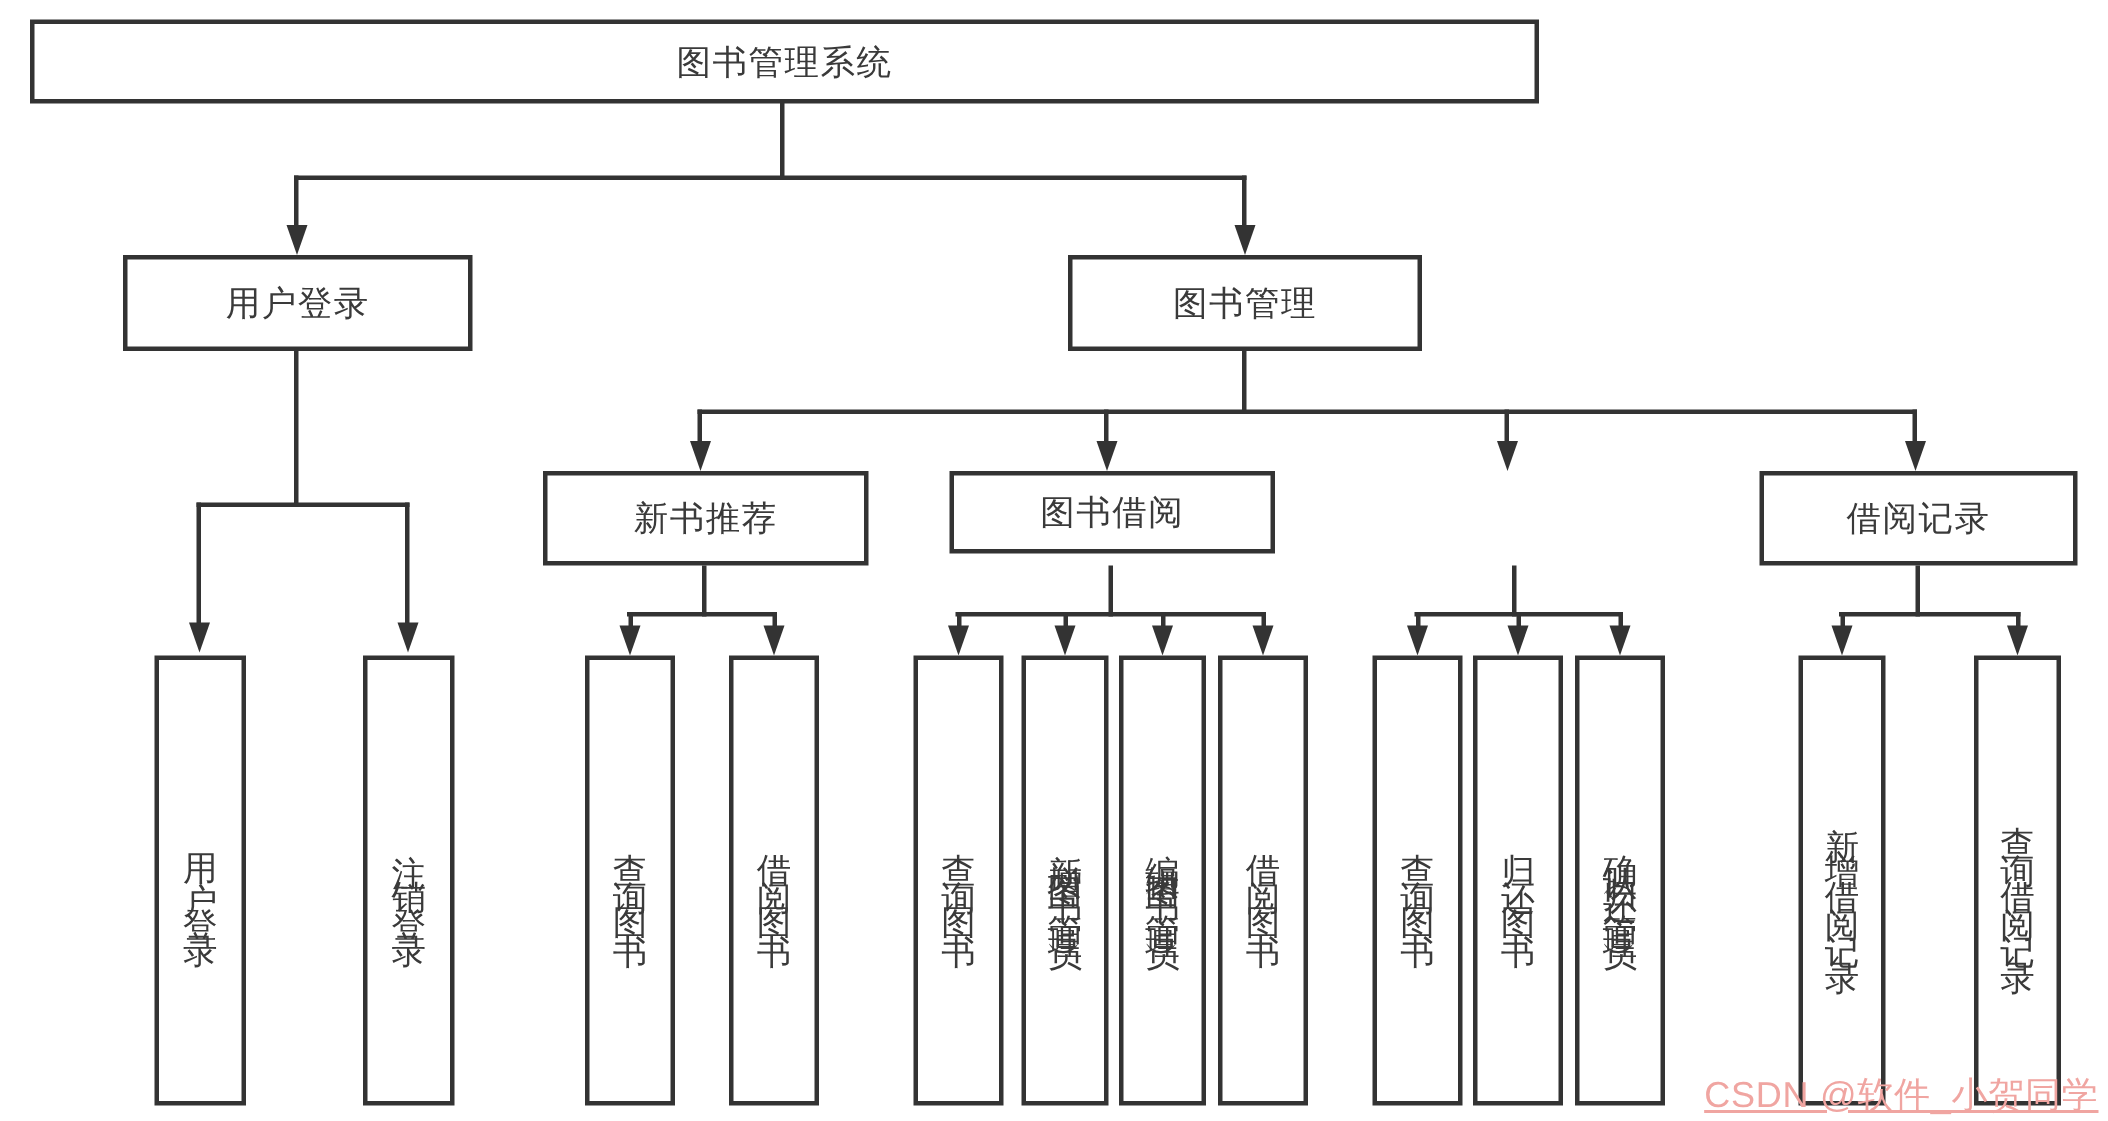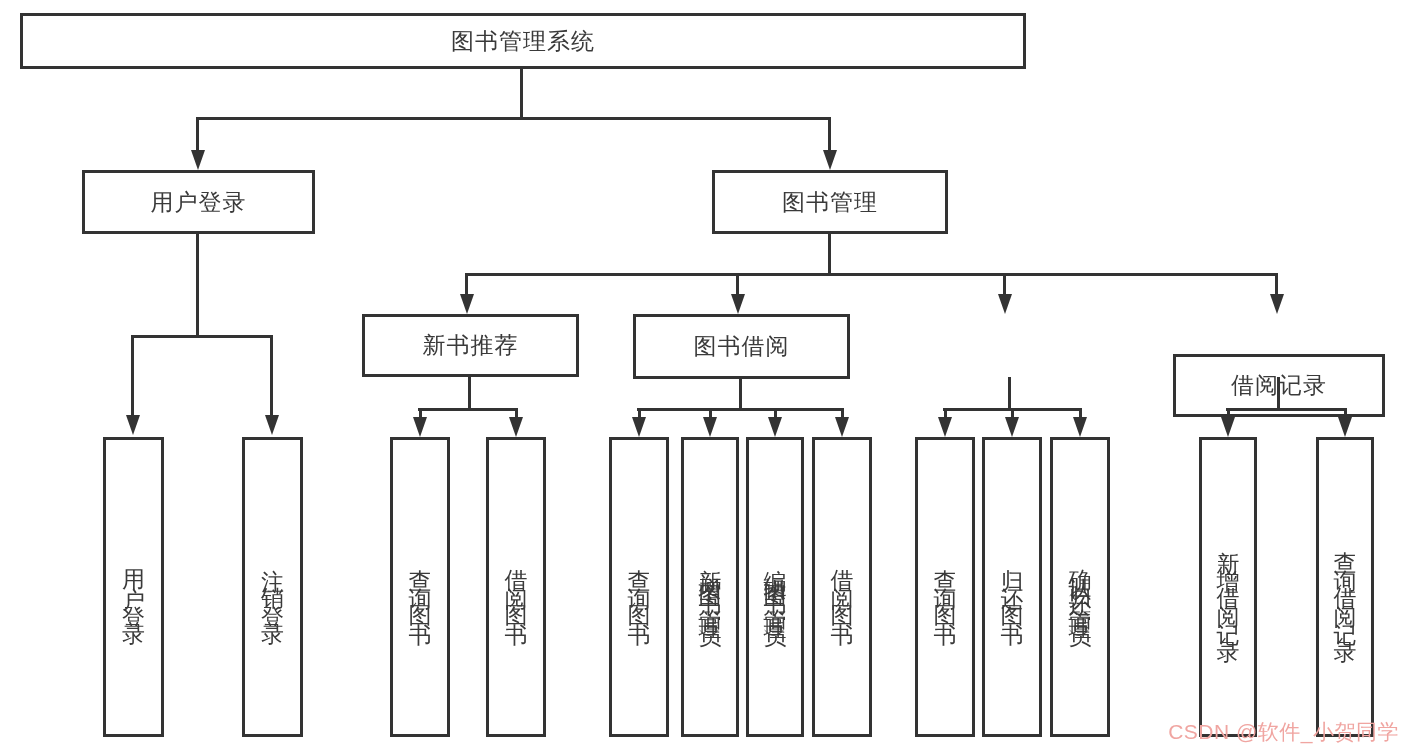--- a/index.html
+++ b/index.html
@@ -38,23 +38,24 @@
     position: absolute;
     width: 0; height: 0;
     border-left: 7px solid transparent;
     border-right: 7px solid transparent;
     border-top: 20px solid #333333;
   }
   .watermark {
     position: absolute;
     right: 6px;
     bottom: 1px;
-    font-size: 21px;
+    font-size: 24px;
     letter-spacing: 0.5px;
     white-space: nowrap;
+    text-decoration: underline;
   }
 </style>
 </head>
 <body>
 
 <div class="stage">
 
   <div class="box" style="left:20px; top:13px; width:1006px; height:56px;font-family:Liberation Mono, monospace;">图书管理系统</div>
 
   <div class="vline" style="left:520px; top:68px; height:50px;"></div>
@@ -79,22 +80,22 @@
   <div class="vline" style="left:465px; top:273px; height:22px;"></div>
   <div class="arrow" style="left:460px; top:294px;"></div>
   <div class="vline" style="left:736px; top:273px; height:22px;"></div>
   <div class="arrow" style="left:731px; top:294px;"></div>
   <div class="vline" style="left:1003px; top:273px; height:22px;"></div>
   <div class="arrow" style="left:998px; top:294px;"></div>
   <div class="vline" style="left:1275px; top:273px; height:22px;"></div>
   <div class="arrow" style="left:1270px; top:294px;"></div>
 
   <div class="box" style="left:362px; top:314px; width:217px; height:63px;">新书推荐</div>
-  <div class="box" style="left:633px; top:314px; width:217px; height:65px;">图书借阅</div>
-  <div class="box" style="left:1173px; top:314px; width:212px; height:63px;margin-top:40px;">借阅记录</div>
+  <div class="box" style="left:633px; top:314px; width:217px; height:55px;">图书借阅</div>
+  <div class="box" style="left:1173px; top:314px; width:212px; height:63px;">借阅记录</div>
 
   <div class="vline" style="left:468px; top:377px; height:34px;"></div>
   <div class="vline" style="left:739px; top:377px; height:34px;"></div>
   <div class="vline" style="left:1008px; top:377px; height:34px;"></div>
   <div class="vline" style="left:1277px; top:377px; height:34px;"></div>
 
   <div class="hline" style="left:418px; top:408px; width:100px;"></div>
   <div class="hline" style="left:637px; top:408px; width:207px;"></div>
   <div class="hline" style="left:943px; top:408px; width:139px;"></div>
   <div class="hline" style="left:1226px; top:408px; width:121px;"></div>

